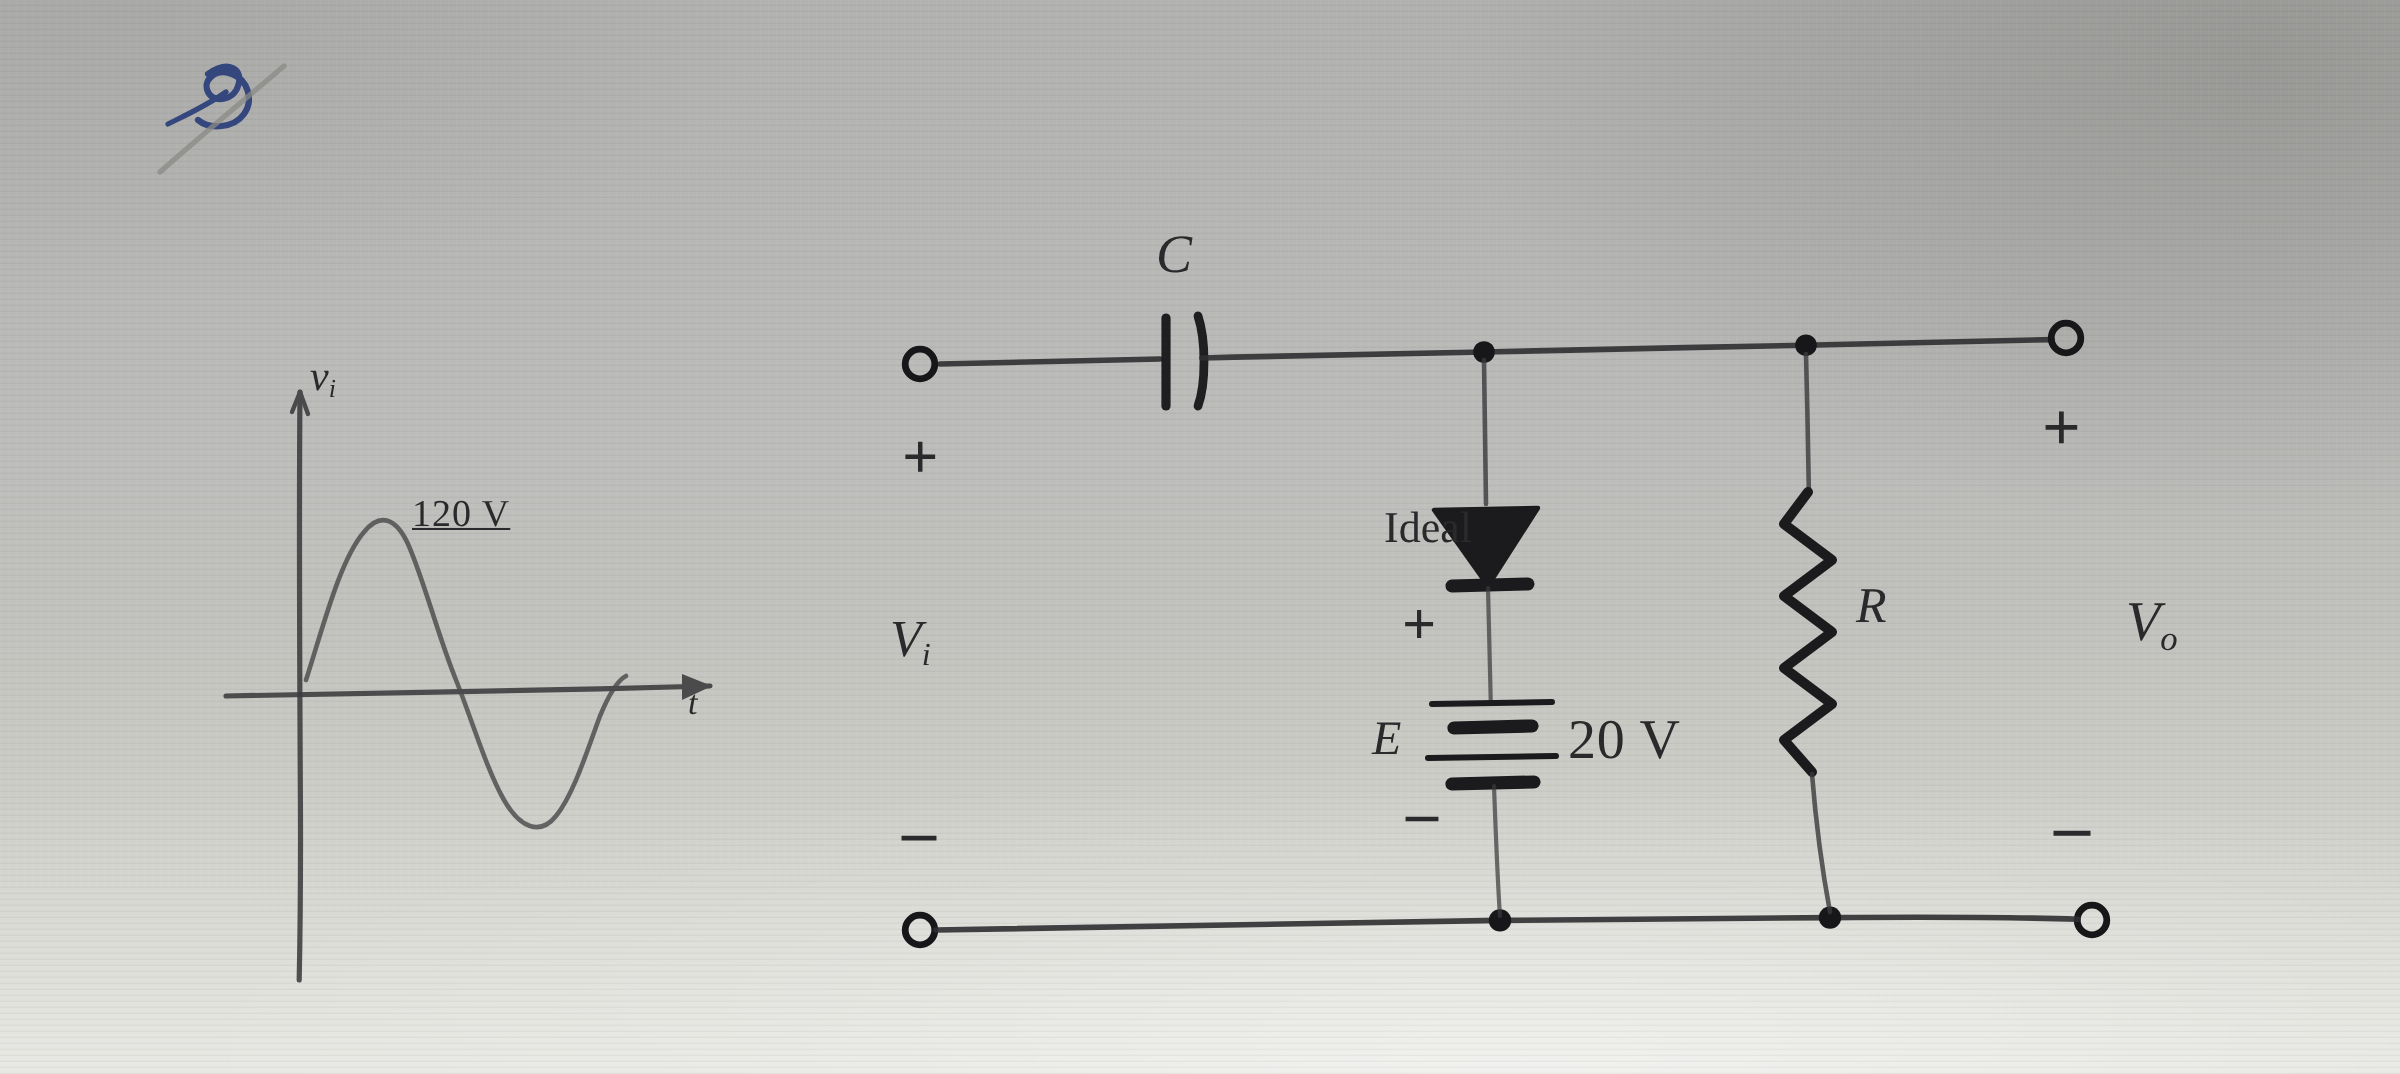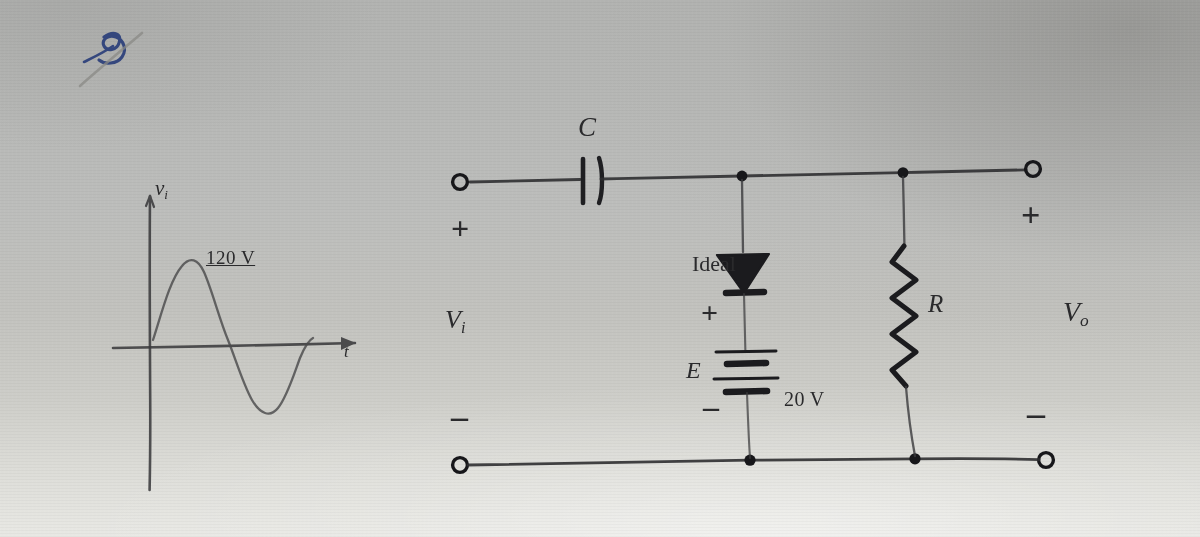--- a/index.html
+++ b/index.html
@@ -102,21 +102,21 @@
   }
 
   
   .lbl-C      { left: 578px; top: 112px; font-size: 27px; font-style: italic; }
   .lbl-plus-in  { left: 451px; top: 210px; font-size: 32px; font-weight: 700; }
   .lbl-vi-circ  { left: 445px; top: 305px; font-size: 26px; font-style: italic; }
   .lbl-minus-in { left: 451px; top: 398px; font-size: 34px; font-weight: 700; }
   .lbl-ideal  { left: 644px; top: 251px; font-size: 22px; margin-left: 48px; }
   .lbl-plus-d { left: 701px; top: 296px; font-size: 30px; font-weight: 700; }
   .lbl-E      { left: 686px; top: 357px; font-size: 24px; font-style: italic; }
-  .lbl-20v    { left: 784px; top: 355px; font-size: 20px; letter-spacing: 0.4px; margin-top: 33px; }
+  .lbl-20v    { left: 784px; top: 355px; font-size: 28px; letter-spacing: 0.4px; }
   .lbl-minus-d{ left: 703px; top: 388px; font-size: 32px; font-weight: 700; }
   .lbl-R      { left: 928px; top: 290px; font-size: 25px; font-style: italic; }
   .lbl-plus-out { left: 1021px; top: 196px; font-size: 34px; font-weight: 700; }
   .lbl-vo     { left: 1025px; top: 296px; font-size: 28px; font-style: italic; margin-left: 38px; }
   .lbl-minus-out { left: 1027px; top: 392px; font-size: 36px; font-weight: 700; }
 
   .sub {
     font-size: 0.62em;
     vertical-align: -0.28em;
     font-style: italic;

